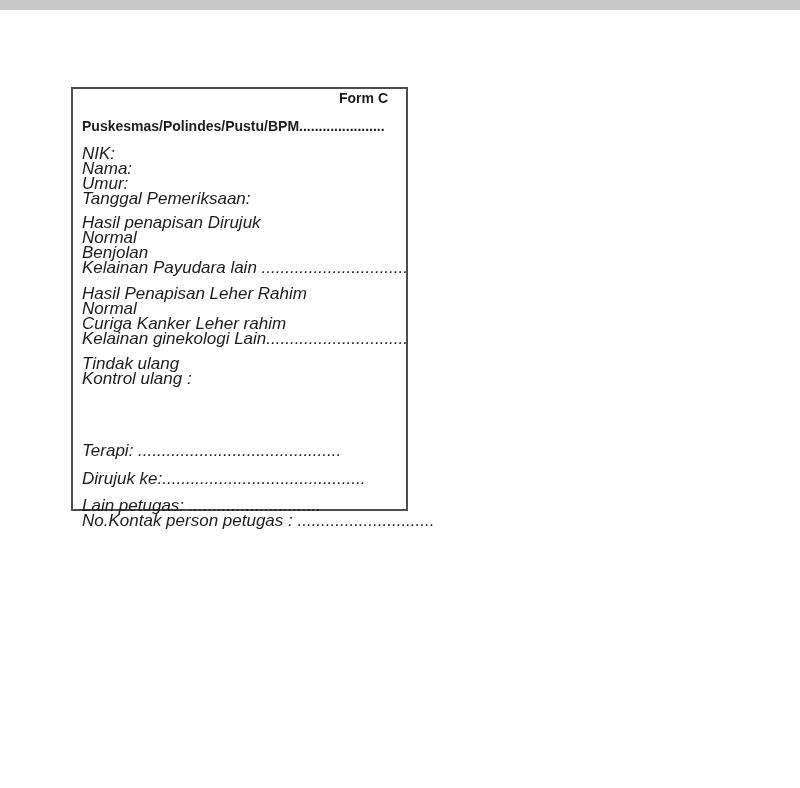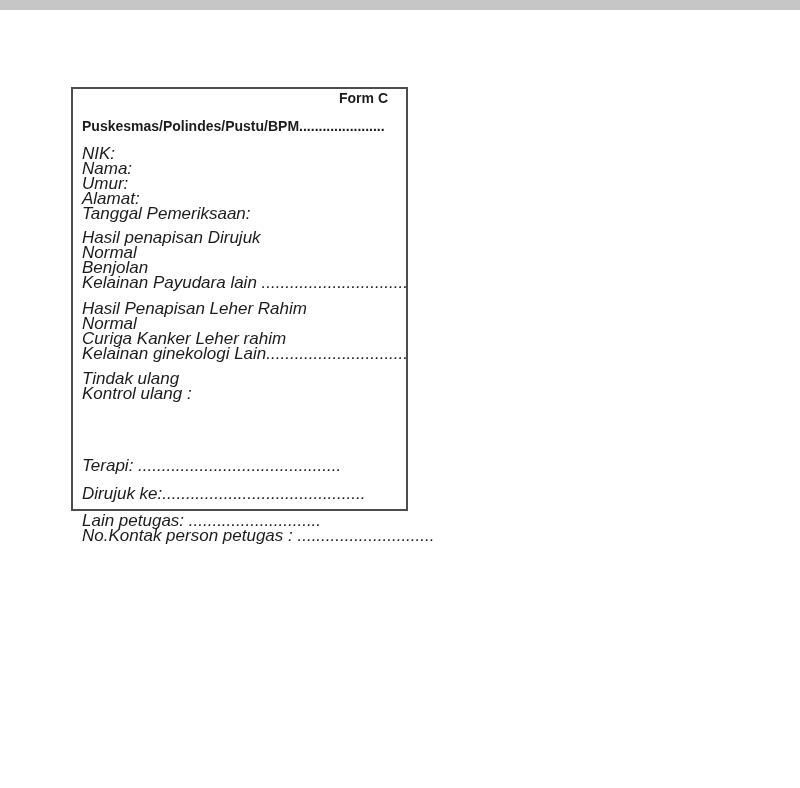--- a/index.html
+++ b/index.html
@@ -68,21 +68,20 @@
 
   <div class="sp sp12"></div>
 
   <div class="hl">Puskesmas/Polindes/Pustu/BPM......................</div>
 
   <div class="sp sp12"></div>
 
   <div class="bl">NIK:</div>
   <div class="bl">Nama:</div>
   <div class="bl">Umur:</div>
-  <div class="bl">Alamat:</div>
   <div class="bl">Tanggal Pemeriksaan:</div>
 
   <div class="sp sp9"></div>
 
   <div class="bl">Hasil penapisan Dirujuk</div>
   <div class="bl">Normal</div>
   <div class="bl">Benjolan</div>
   <div class="bl">Kelainan Payudara lain ...............................</div>
 
   <div class="sp sp11"></div>

